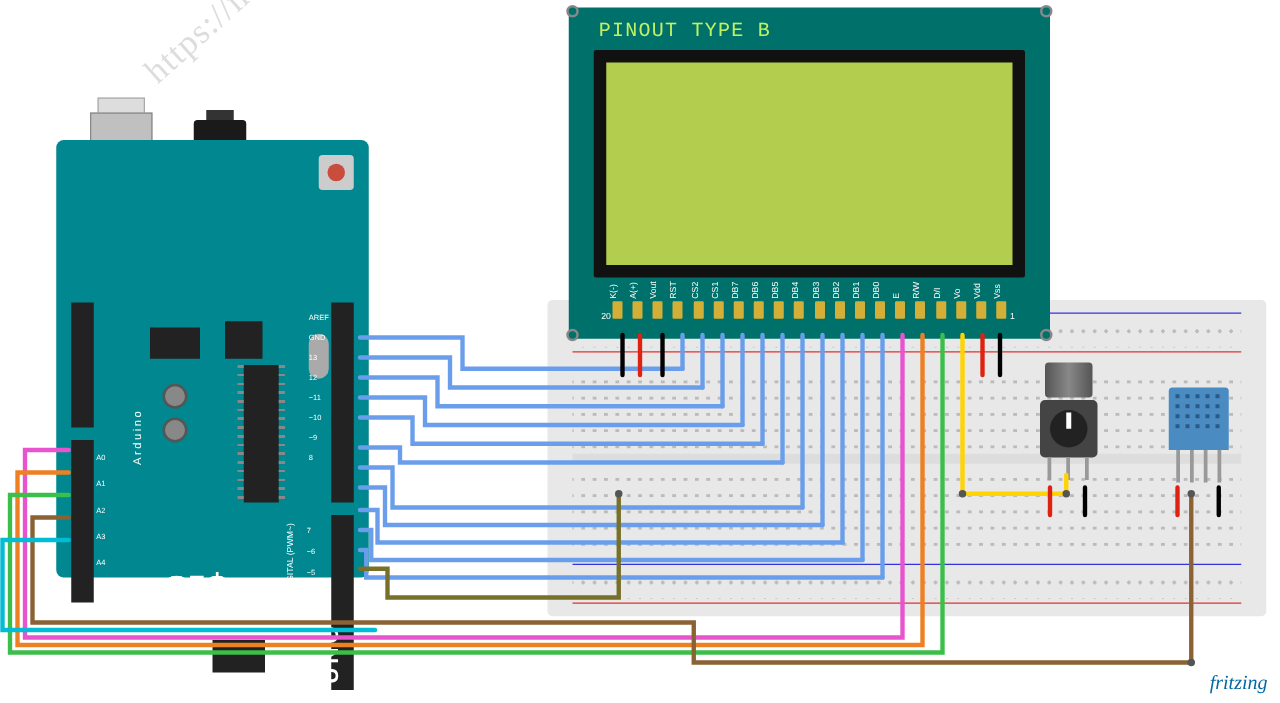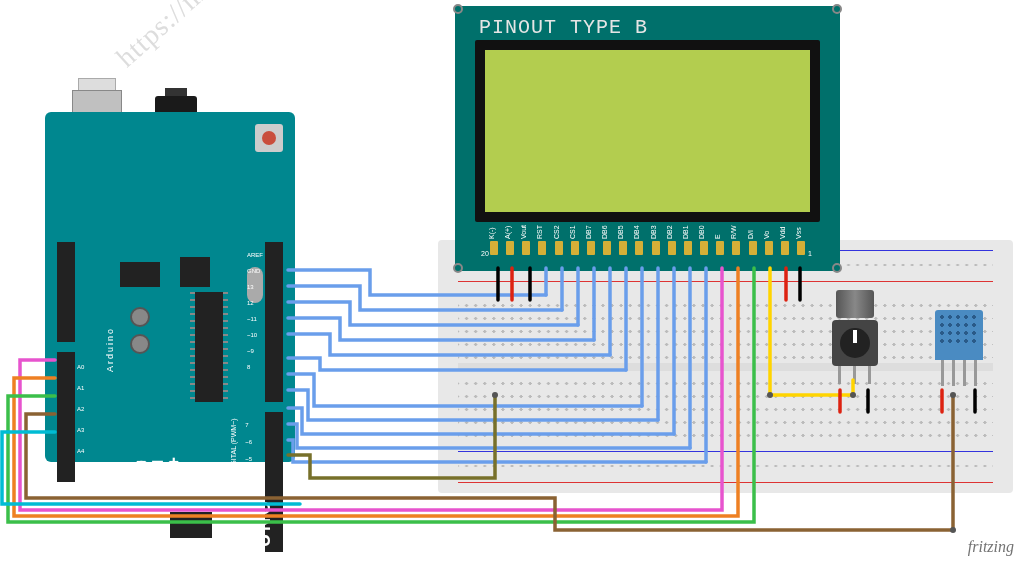--- a/index.html
+++ b/index.html
@@ -1,20 +1,20 @@
 <!DOCTYPE html>
 <html><head>
 <meta charset="utf-8">
 <style>
   * { margin: 0; padding: 0; box-sizing: border-box; }
   body { width: 1024px; height: 562px; background: #fff; font-family: Arial, sans-serif; position: relative; overflow: hidden; }
   
   .watermark { position: absolute; left: 110px; top: 50px; font-size: 28px; color: #ddd; transform: rotate(-42deg); transform-origin: left top; font-family: Georgia, serif; letter-spacing: 1px; }
   
-  .fritzing-label { position: absolute; bottom: 6px; right: 10px; font-size: 16px; color: #737373; font-style: italic; font-family: Georgia, serif; }
+  .fritzing-label { position: absolute; bottom: 6px; right: 10px; font-size: 16px; color: #0369a1; font-style: italic; font-family: Georgia, serif; }
   
   
   .arduino { position: absolute; left: 45px; top: 112px; width: 250px; height: 350px; background: #00878F; border-radius: 6px; }
   .arduino-usb { position: absolute; left: 72px; top: 90px; width: 50px; height: 45px; background: #c0c0c0; border: 1px solid #888; }
   .arduino-usb-top { position: absolute; left: 78px; top: 78px; width: 38px; height: 14px; background: #ddd; border: 1px solid #aaa; }
   .arduino-jack { position: absolute; left: 155px; top: 96px; width: 42px; height: 48px; background: #1a1a1a; border-radius: 3px; }
   .arduino-jack-plug { position: absolute; left: 165px; top: 88px; width: 22px; height: 10px; background: #333; }
   .arduino .chip { position: absolute; left: 150px; top: 180px; width: 28px; height: 110px; background: #222; }
   .arduino .chip::before, .arduino .chip::after { content: ""; position: absolute; width: 5px; height: 100%; background: repeating-linear-gradient(to bottom, #888 0, #888 2px, transparent 2px, transparent 7px); }
   .arduino .chip::before { left: -5px; }
@@ -49,21 +49,21 @@
   .breadboard .main-area { position: absolute; left: 20px; top: 55px; right: 20px; bottom: 55px; }
   .breadboard .divider { position: absolute; left: 0; right: 0; top: 68px; height: 8px; background: #ddd; }
   .breadboard .holes { position: absolute; left: 0; top: 0; right: 0; bottom: 0;
     background-image: radial-gradient(circle, #bbb 1.4px, transparent 1.5px);
     background-size: 9.1px 13px; background-position: 4px 4px; }
 
   
   .lcd-module { position: absolute; left: 455px; top: 6px; width: 385px; height: 265px; background: #00706b; border-radius: 3px; }
   .lcd-screen { position: absolute; left: 20px; top: 34px; right: 20px; height: 182px; background: #111; padding: 10px; border-radius: 2px; }
   .lcd-inner { width: 100%; height: 100%; background: #b3cd4f; }
-  .lcd-title { position: absolute; left: 24px; top: 10px; color: #e5e5e5; font-family: 'Courier New', monospace; font-size: 20px; letter-spacing: 1px; text-align: right; }
+  .lcd-title { position: absolute; left: 24px; top: 10px; color: #bef264; font-family: 'Courier New', monospace; font-size: 16px; letter-spacing: 1px; text-align: right; }
   .lcd-pins { position: absolute; left: 35px; bottom: 12px; right: 35px; height: 18px; display: flex; justify-content: space-between; }
   .lcd-pin { width: 8px; height: 14px; background: #d4af37; border-radius: 1px; }
   .lcd-pin-labels { position: absolute; left: 35px; bottom: 30px; right: 35px; height: 12px; display: flex; justify-content: space-between; }
   .lcd-pin-label { font-size: 7px; color: #fff; transform: rotate(-90deg); width: 8px; text-align: left; white-space: nowrap; }
   .lcd-pin-num20 { position: absolute; left: 26px; bottom: 14px; font-size: 7px; color: #fff; }
   .lcd-pin-num1 { position: absolute; right: 28px; bottom: 14px; font-size: 7px; color: #fff; }
   .lcd-mount { position: absolute; width: 10px; height: 10px; background: #00706b; border: 2px solid #888; border-radius: 50%; }
 
   
   .pot { position: absolute; left: 830px; top: 290px; width: 50px; height: 80px; }

